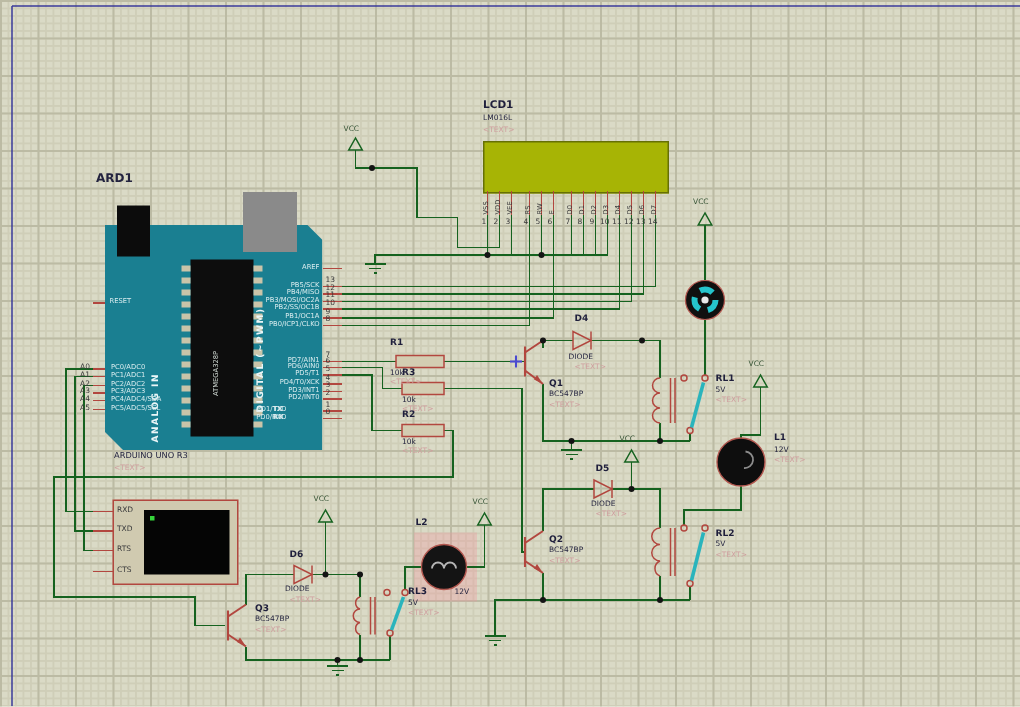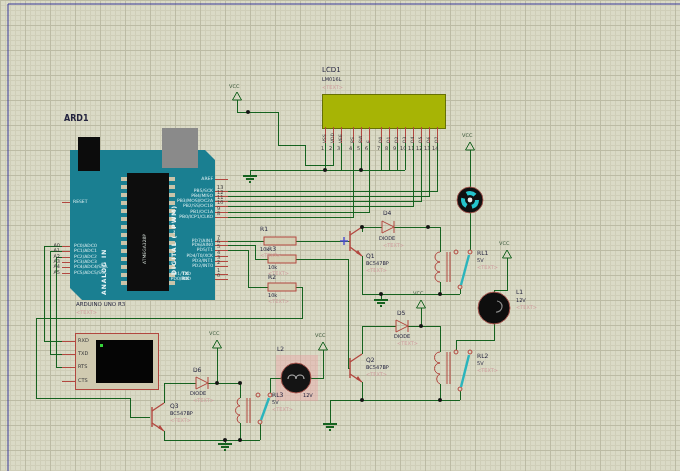--- a/index.html
+++ b/index.html
@@ -8,21 +8,21 @@
     font-family:"DejaVu Sans",sans-serif;
     background-color:#dadac6;
     background-image:
       linear-gradient(#bcbba4 1px, transparent 1px),
       linear-gradient(90deg,#bcbba4 1px, transparent 1px),
       linear-gradient(#cfceb8 1px, transparent 1px),
       linear-gradient(90deg,#cfceb8 1px, transparent 1px);
     background-size:25px 25px,25px 25px,5px 5px,5px 5px;
   }
   .lbl{position:absolute;white-space:nowrap;}
-  .ref{font-size:6px;font-weight:normal;color:#1f1f3c;}
+  .ref{font-size:6px;font-weight:bold;color:#1f1f3c;}
   .bigref{font-size:8px;font-weight:bold;color:#23233f;}
   .val{font-size:5px;color:#1f1f3c;}
   .pink{font-size:5px;color:#cf9f9f;}
   .vcc{font-size:5px;color:#355335;}
   .wpin{font-size:4.5px;line-height:5px;color:#d7ebee;}
   .ra{text-align:right;}
   .dknum{font-size:5px;line-height:5px;color:#38383a;}
   .vlabel{writing-mode:vertical-rl;transform:rotate(180deg);font-size:4.5px;line-height:5px;color:#38383a;}
   .banner{writing-mode:vertical-rl;transform:rotate(180deg);font-weight:bold;color:#eaf6f8;letter-spacing:1px;font-size:6px;}
   .chiptxt{writing-mode:vertical-rl;transform:rotate(180deg);font-size:4.5px;color:#cfd8d2;}

